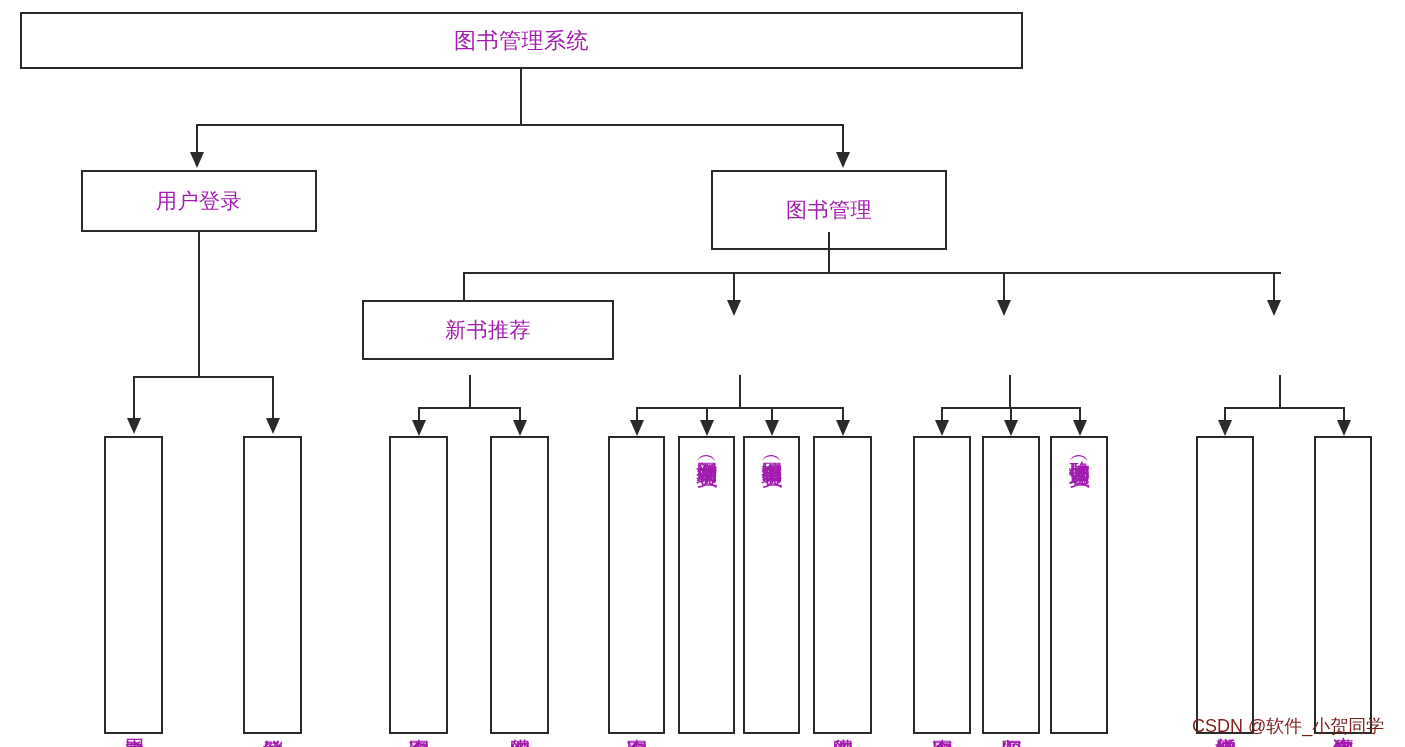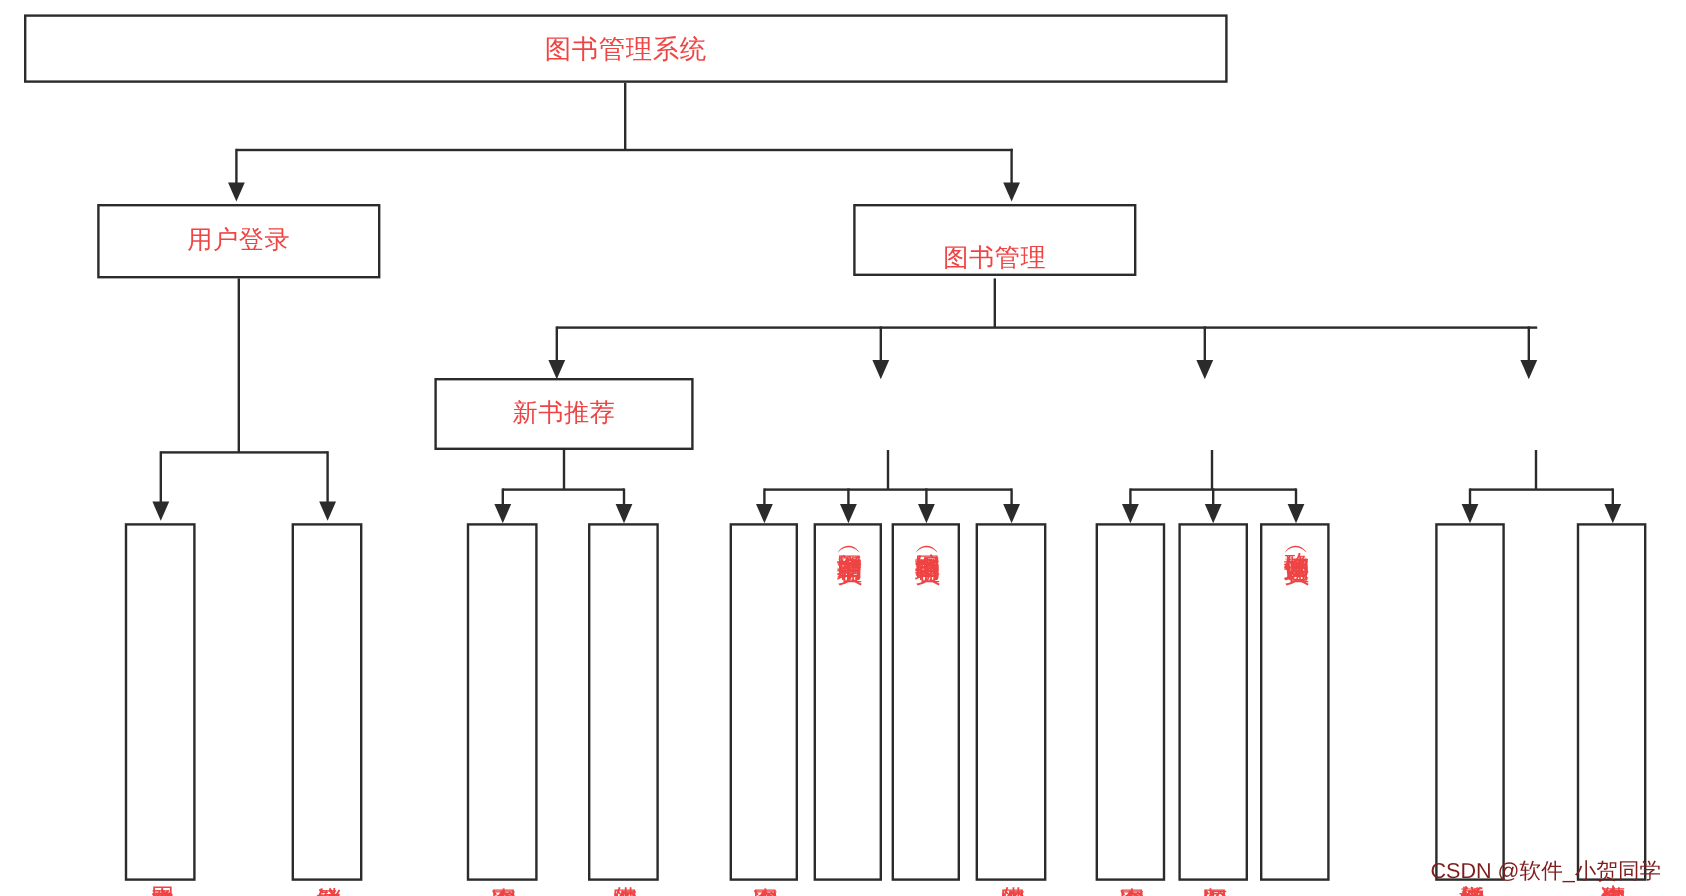--- a/index.html
+++ b/index.html
@@ -25,21 +25,21 @@
     box-sizing: border-box;
     background: #ffffff;
     border: 2px solid #2b2b2b;
     display: flex;
     align-items: center;
     justify-content: center;
   }
   .node .label {
     font-size: 21px;
     line-height: 1.15;
-    color: #ef4444;
+    color: #a21caf;
     white-space: nowrap;
     letter-spacing: 0.5px;
   }
   .node.root .label { font-size: 22px; }
   .node.level2 .label { font-size: 21px; }
   .node.level3 .label { font-size: 21px; }
 
   
   .node.leaf {
     align-items: flex-start;
@@ -104,21 +104,21 @@
   <div class="vline" style="left:196px; top:124px; height:30px;"></div>
   <div class="arrow" style="left:190px; top:152px;"></div>
 
   <div class="vline" style="left:842px; top:124px; height:30px;"></div>
   <div class="arrow" style="left:836px; top:152px;"></div>
 
   <div class="node level2" style="left:81px; top:170px; width:236px; height:62px;">
     <span class="label">用户登录</span>
   </div>
 
-  <div class="node level2" style="left:711px; top:170px; width:236px; height:60px;align-items:flex-end;">
+  <div class="node level2" style="left:711px; top:170px; width:236px; height:80px;">
     <span class="label">图书管理</span>
   </div>
 
   <div class="vline" style="left:198px; top:232px; height:145px;"></div>
   <div class="hline" style="left:134px; top:376px; width:139px;"></div>
   <div class="vline" style="left:133px; top:376px; height:43px;"></div>
   <div class="arrow" style="left:127px; top:418px;"></div>
   <div class="vline" style="left:272px; top:376px; height:43px;"></div>
   <div class="arrow" style="left:266px; top:418px;"></div>
 
@@ -130,21 +130,21 @@
 
   <div class="vline" style="left:733px; top:272px; height:30px;"></div>
   <div class="arrow" style="left:727px; top:300px;"></div>
 
   <div class="vline" style="left:1003px; top:272px; height:30px;"></div>
   <div class="arrow" style="left:997px; top:300px;"></div>
 
   <div class="vline" style="left:1273px; top:272px; height:30px;"></div>
   <div class="arrow" style="left:1267px; top:300px;"></div>
 
-  <div class="node level3" style="left:362px; top:315px; width:216px; height:60px;text-align:right;">
+  <div class="node level3" style="left:362px; top:300px; width:252px; height:60px;text-align:right;">
     <span class="label">新书推荐</span>
   </div>
 
   <div class="vline" style="left:469px; top:375px; height:33px;"></div>
   <div class="hline" style="left:419px; top:407px; width:101px;"></div>
   <div class="vline" style="left:418px; top:407px; height:14px;"></div>
   <div class="arrow" style="left:412px; top:420px;"></div>
   <div class="vline" style="left:519px; top:407px; height:14px;"></div>
   <div class="arrow" style="left:513px; top:420px;"></div>
 

